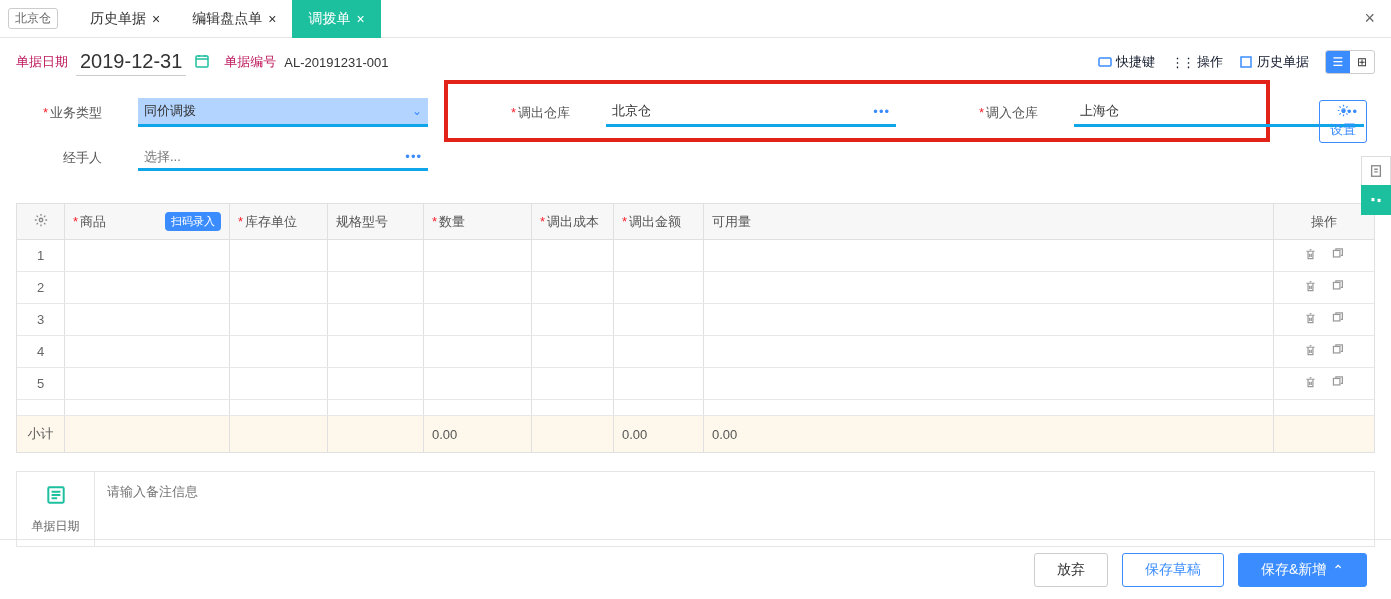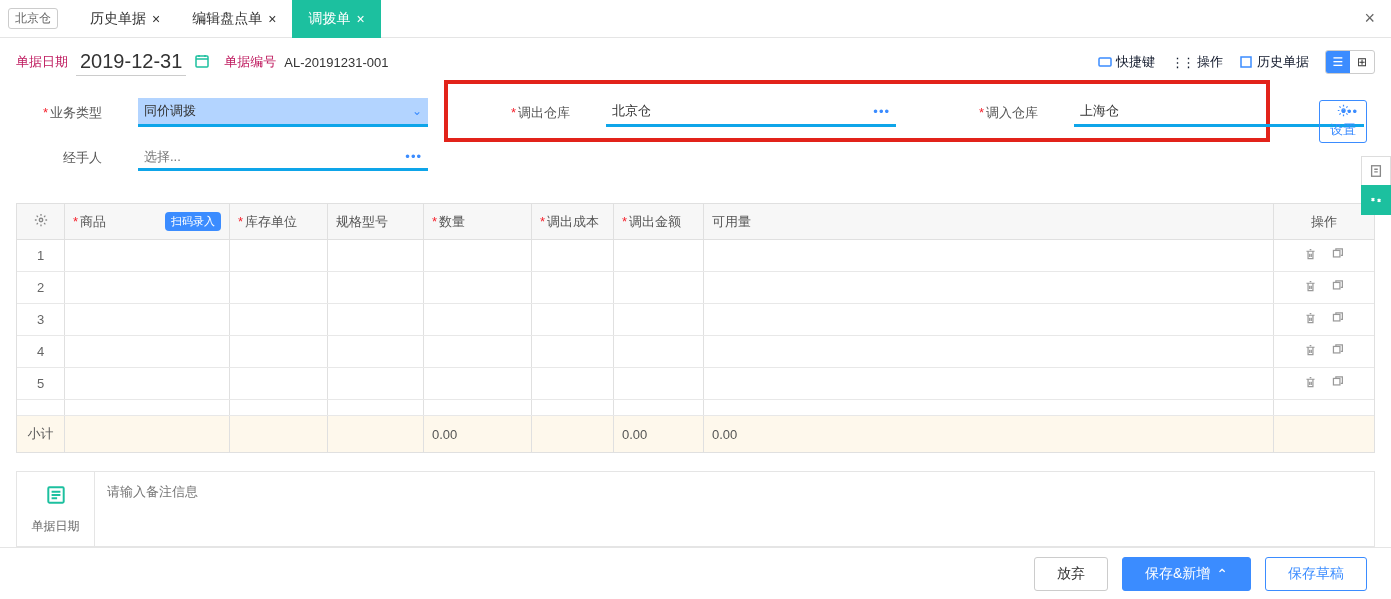--- a/index.html
+++ b/index.html
@@ -54,21 +54,21 @@
 .grid-row .c-ops span { cursor: pointer; }
 .subtotal { display: flex; height: 36px; align-items: center; background: #fef8ec; color: #555; }
 .gear { cursor: pointer; }
 
 .remark-area { margin: 18px 16px 0; border: 1px solid #e5e5e5; display: flex; height: 76px; }
 .remark-side { width: 78px; display: flex; flex-direction: column; align-items: center; justify-content: center; border-right: 1px solid #e5e5e5; color: #666; font-size: 12px; }
 .remark-side .ri { color: #1cc09f; font-size: 22px; margin-bottom: 6px; }
 .remark-input { flex: 1; padding: 12px; }
 .remark-input input { border: none; outline: none; width: 100%; font-size: 13px; color: #333; }
 
-.footer { position: absolute; bottom: 0; left: 0; right: 0; height: 52px; border-top: 1px solid #e5e5e5; display: flex; align-items: center; justify-content: flex-end; padding: 17px 24px; gap: 14px; }
+.footer { position: absolute; bottom: 0; left: 0; right: 0; height: 60px; border-top: 1px solid #e5e5e5; display: flex; align-items: center; justify-content: flex-end; padding: 17px 24px; gap: 14px; }
 .btn { padding: 7px 22px; border-radius: 3px; font-size: 14px; cursor: pointer; border: 1px solid #ccc; background: #fff; color: #333; }
 .btn.outline { border-color: #3b8cff; color: #3b8cff; }
 .btn.primary { background: #3b8cff; color: #fff; border-color: #3b8cff; display: flex; align-items: center; gap: 6px; }
 
 .side-tabs { position: absolute; right: 0; top: 156px; display: flex; flex-direction: column; }
 .side-tabs span { width: 30px; height: 30px; display: flex; align-items: center; justify-content: center; border: 1px solid #ddd; margin-bottom: -1px; font-size: 14px; cursor: pointer; }
 .side-tabs .st2 { background: #1cc09f; color: #fff; border-color: #1cc09f; }
 </style>
 </head>
 <body>
@@ -356,18 +356,18 @@
     </span>
   <span class="st2">
       <svg width="14" height="14" viewBox="0 0 16 16" fill="none" stroke="#fff" stroke-width="2">
         <path d="M3 9l3-3M3 6l3 3M13 7l-3 3M13 10l-3-3"></path>
       </svg>
     </span>
 </div>
 
 <div class="footer">
   <button class="btn">放弃</button>
+  <button class="btn outline">保存草稿</button>
   <button class="btn primary">
       <span>保存&amp;新增</span>
       <span>⌃</span>
     </button>
-  <button class="btn outline">保存草稿</button>
 </div>
 
 </body></html>

